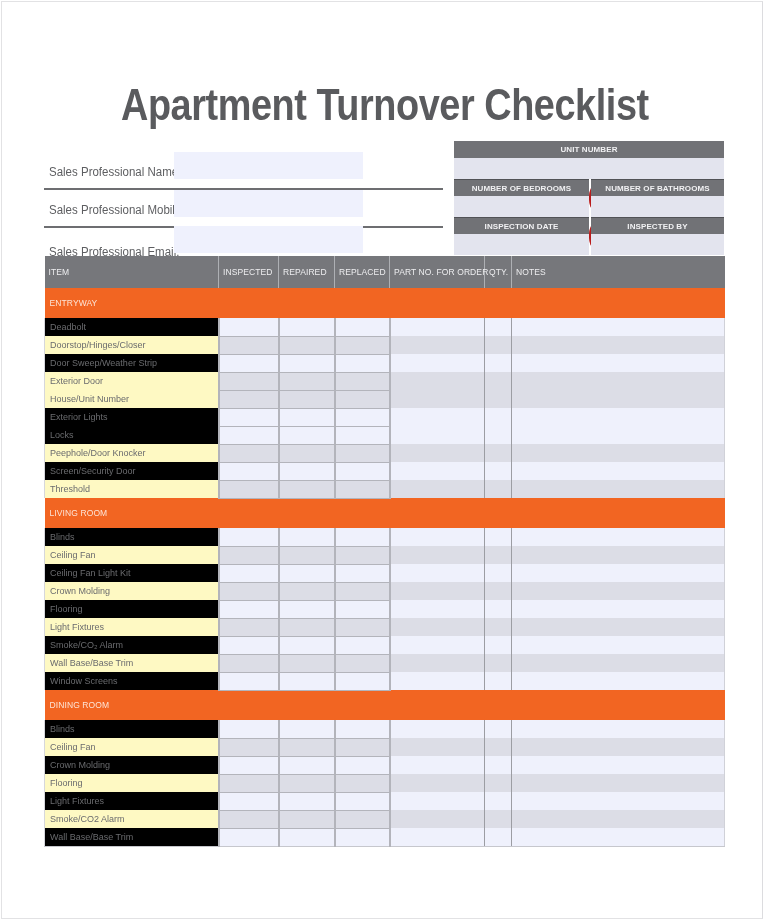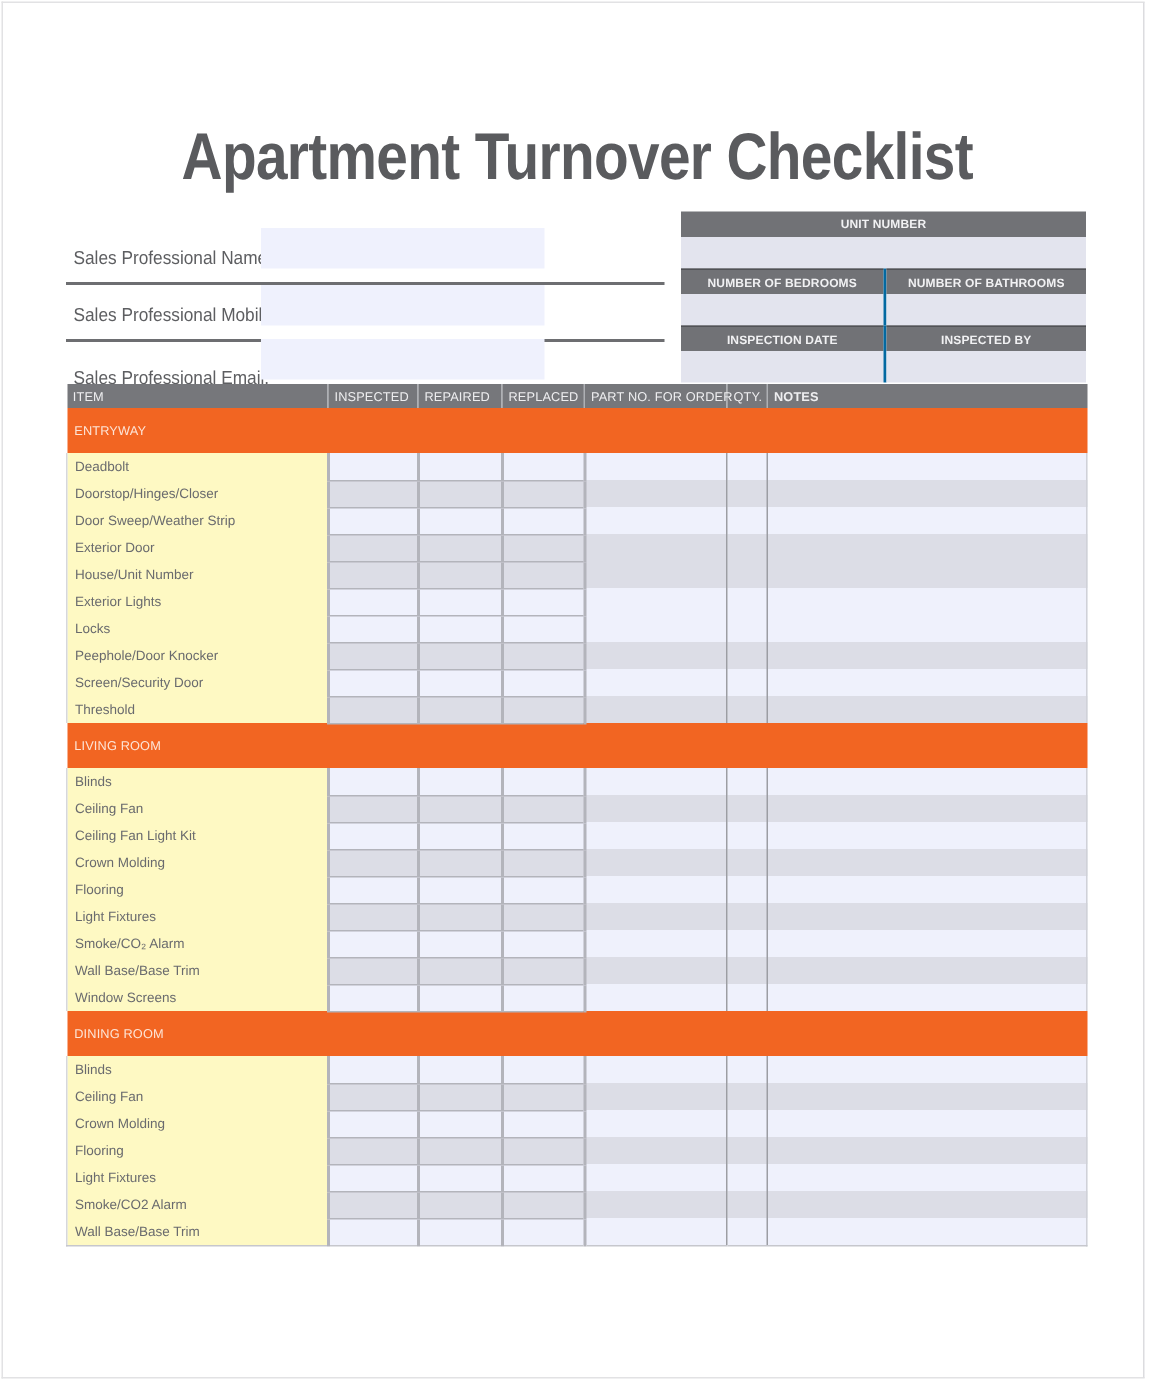--- a/index.html
+++ b/index.html
@@ -33,42 +33,42 @@
   }
 
   
   .info { position: absolute; left: 454px; top: 141px; width: 270px; }
   .info .hdr {
     height: 17px; background: #717276; color: #f1f1f3; font-size: 8px; font-weight: bold;
     text-align: center; line-height: 17px; letter-spacing: 0.1px;
   }
   .info .val { height: 21px; background: #e3e4ee; }
   .info .row2 { display: flex; }
-  .info .row2 > div { width: 135px; }
-  .info .row2 > div + div { border-left: 2px solid #0369a1; }
+  .info .row2 > div { width: 135px; border-radius: 17px; }
+  .info .row2 > div + div { border-left: 2px solid #b91c1c; }
   .info .row2 .hdr { border-top: 1px solid #515256; }
 
   
   .tbl { position: absolute; left: 44px; top: 256px; width: 680px; border-collapse: collapse; table-layout: fixed; }
   .tbl th {
-    height: 16px; background: #76777b; color: #eeeef0; font-size: 8.5px; font-weight: normal;
+    height: 32px; background: #76777b; color: #eeeef0; font-size: 8.5px; font-weight: normal;
     text-align: left; padding-left: 4px; border-right: 1px solid #aeb0b4; white-space: nowrap;
     letter-spacing: 0.1px;
   }
-  .tbl th:last-child { border-right: none; font-weight: bold; }
+  .tbl th:last-child { border-right: none; }
   .tbl tr.section td {
     height: 30px; background: #f26522; color: #fde4d6; font-size: 8.5px; padding-left: 5px;
     border: none; letter-spacing: 0.1px;
   }
   .tbl tr.item td { height: 18px; border: none; }
   .tbl tr.item td.name {
     font-size: 9px; color: #6a6b6e; padding-left: 5px; white-space: nowrap;
     border-left: 1px solid #d6d7dc;
   }
-  .tbl tr.item.odd td.name { background: #fef9c3; }
+  .tbl tr.item.odd td.name { background: #000000; }
   .tbl tr.item.even td.name { background: #fef9c3; }
   .tbl tr.item td.box { border-left: 2px solid #b3b4bb; border-bottom: 1px solid #b3b4bb; }
   .tbl tr.item.odd td.cell { background: #eff1fc; }
   .tbl tr.item.even td.cell { background: #dcdde6; }
   .tbl tr.item td.part { border-left: 2px solid #b3b4bb; }
   .tbl tr.item td.qty { border-left: 1px solid #9c9da3; }
   .tbl tr.item td.notes { border-left: 1px solid #9c9da3; border-right: 1px solid #d0d1d8; }
   .tbl tr.item.lastrow td { border-bottom: 1px solid #c6c7cd; }
 </style>
 </head>

